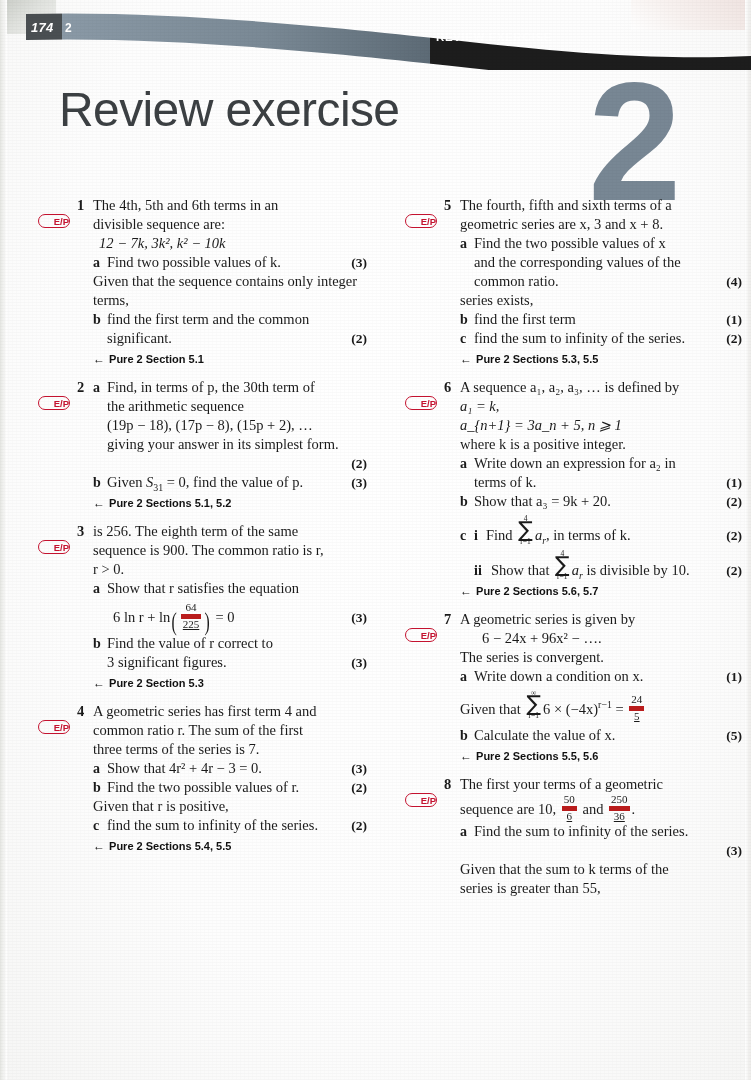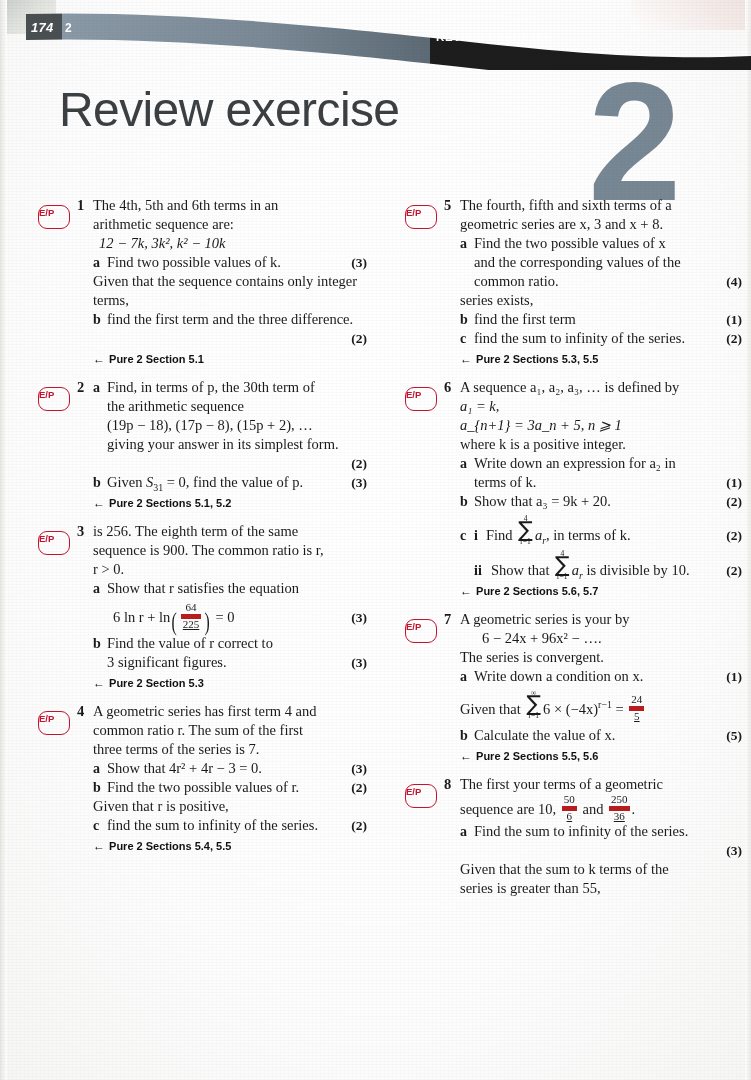--- a/index.html
+++ b/index.html
@@ -123,31 +123,31 @@
     position: relative;
     margin-bottom: 9px;
   }
   .q-head {
     display: flex;
     align-items: flex-start;
   }
   .badge {
     flex: 0 0 auto;
     width: 32px;
-    height: 24px;
-    margin-top: 9px;
+    height: 14px;
+    margin-top: 18px;
     margin-right: 7px;
     border: 1.4px solid #c4122f;
     border-radius: 9px;
     color: #c4122f;
     font-family: "Liberation Sans", sans-serif;
     font-weight: bold;
     font-size: 9.5px;
     line-height: 14px;
-    text-align: left;
+    text-align: right;
     box-sizing: border-box;
     background: transparent;
   }
   .qnum {
     flex: 0 0 auto;
     width: 16px;
     font-weight: bold;
     font-size: 14.5px;
     line-height: 19px;
     text-align: left;
@@ -295,34 +295,34 @@
 <div class="columns">
 
   <div class="col col-left">
 
     <div class="q">
       <div class="q-head">
         <div class="badge">E/P</div>
         <div class="qnum">1</div>
         <div class="qbody">
           <div>The 4th, 5th and 6th terms in an</div>
-          <div>arithmetic sequence are:</div>
+          <div>divisible sequence are:</div>
           <div class="eq-line italic">12 − 7k, 3k², k² − 10k</div>
           <div class="part">
             <div class="part-letter">a</div>
             <div class="part-body">
               <span class="row-text">Find two possible values of k.</span>
               <span class="marks">(3)</span>
             </div>
           </div>
           <div>Given that the sequence contains only integer terms,</div>
           <div class="part">
             <div class="part-letter">b</div>
             <div class="part-body" style="display:block">
-              <span>find the first term and the three difference.</span>
+              <span>find the first term and the common significant.</span>
               <span class="marks" style="float:right">(2)</span>
             </div>
           </div>
           <div class="secref">
             <span class="arr">←</span>
             <span>Pure 2 Section 5.1</span>
           </div>
         </div>
       </div>
     </div>
@@ -516,21 +516,21 @@
           </div>
         </div>
       </div>
     </div>
 
     <div class="q">
       <div class="q-head">
         <div class="badge">E/P</div>
         <div class="qnum">7</div>
         <div class="qbody">
-          <div>A geometric series is your by</div>
+          <div>A geometric series is given by</div>
           <div class="eq-line" style="padding-left:22px">6 − 24x + 96x² − ….</div>
           <div>The series is convergent.</div>
           <div class="part">
             <div class="part-letter">a</div>
             <div class="part-body">
               <span class="row-text">Write down a condition on x.</span>
               <span class="marks">(1)</span>
             </div>
           </div>
           <div class="row" style="margin-top:4px;">

